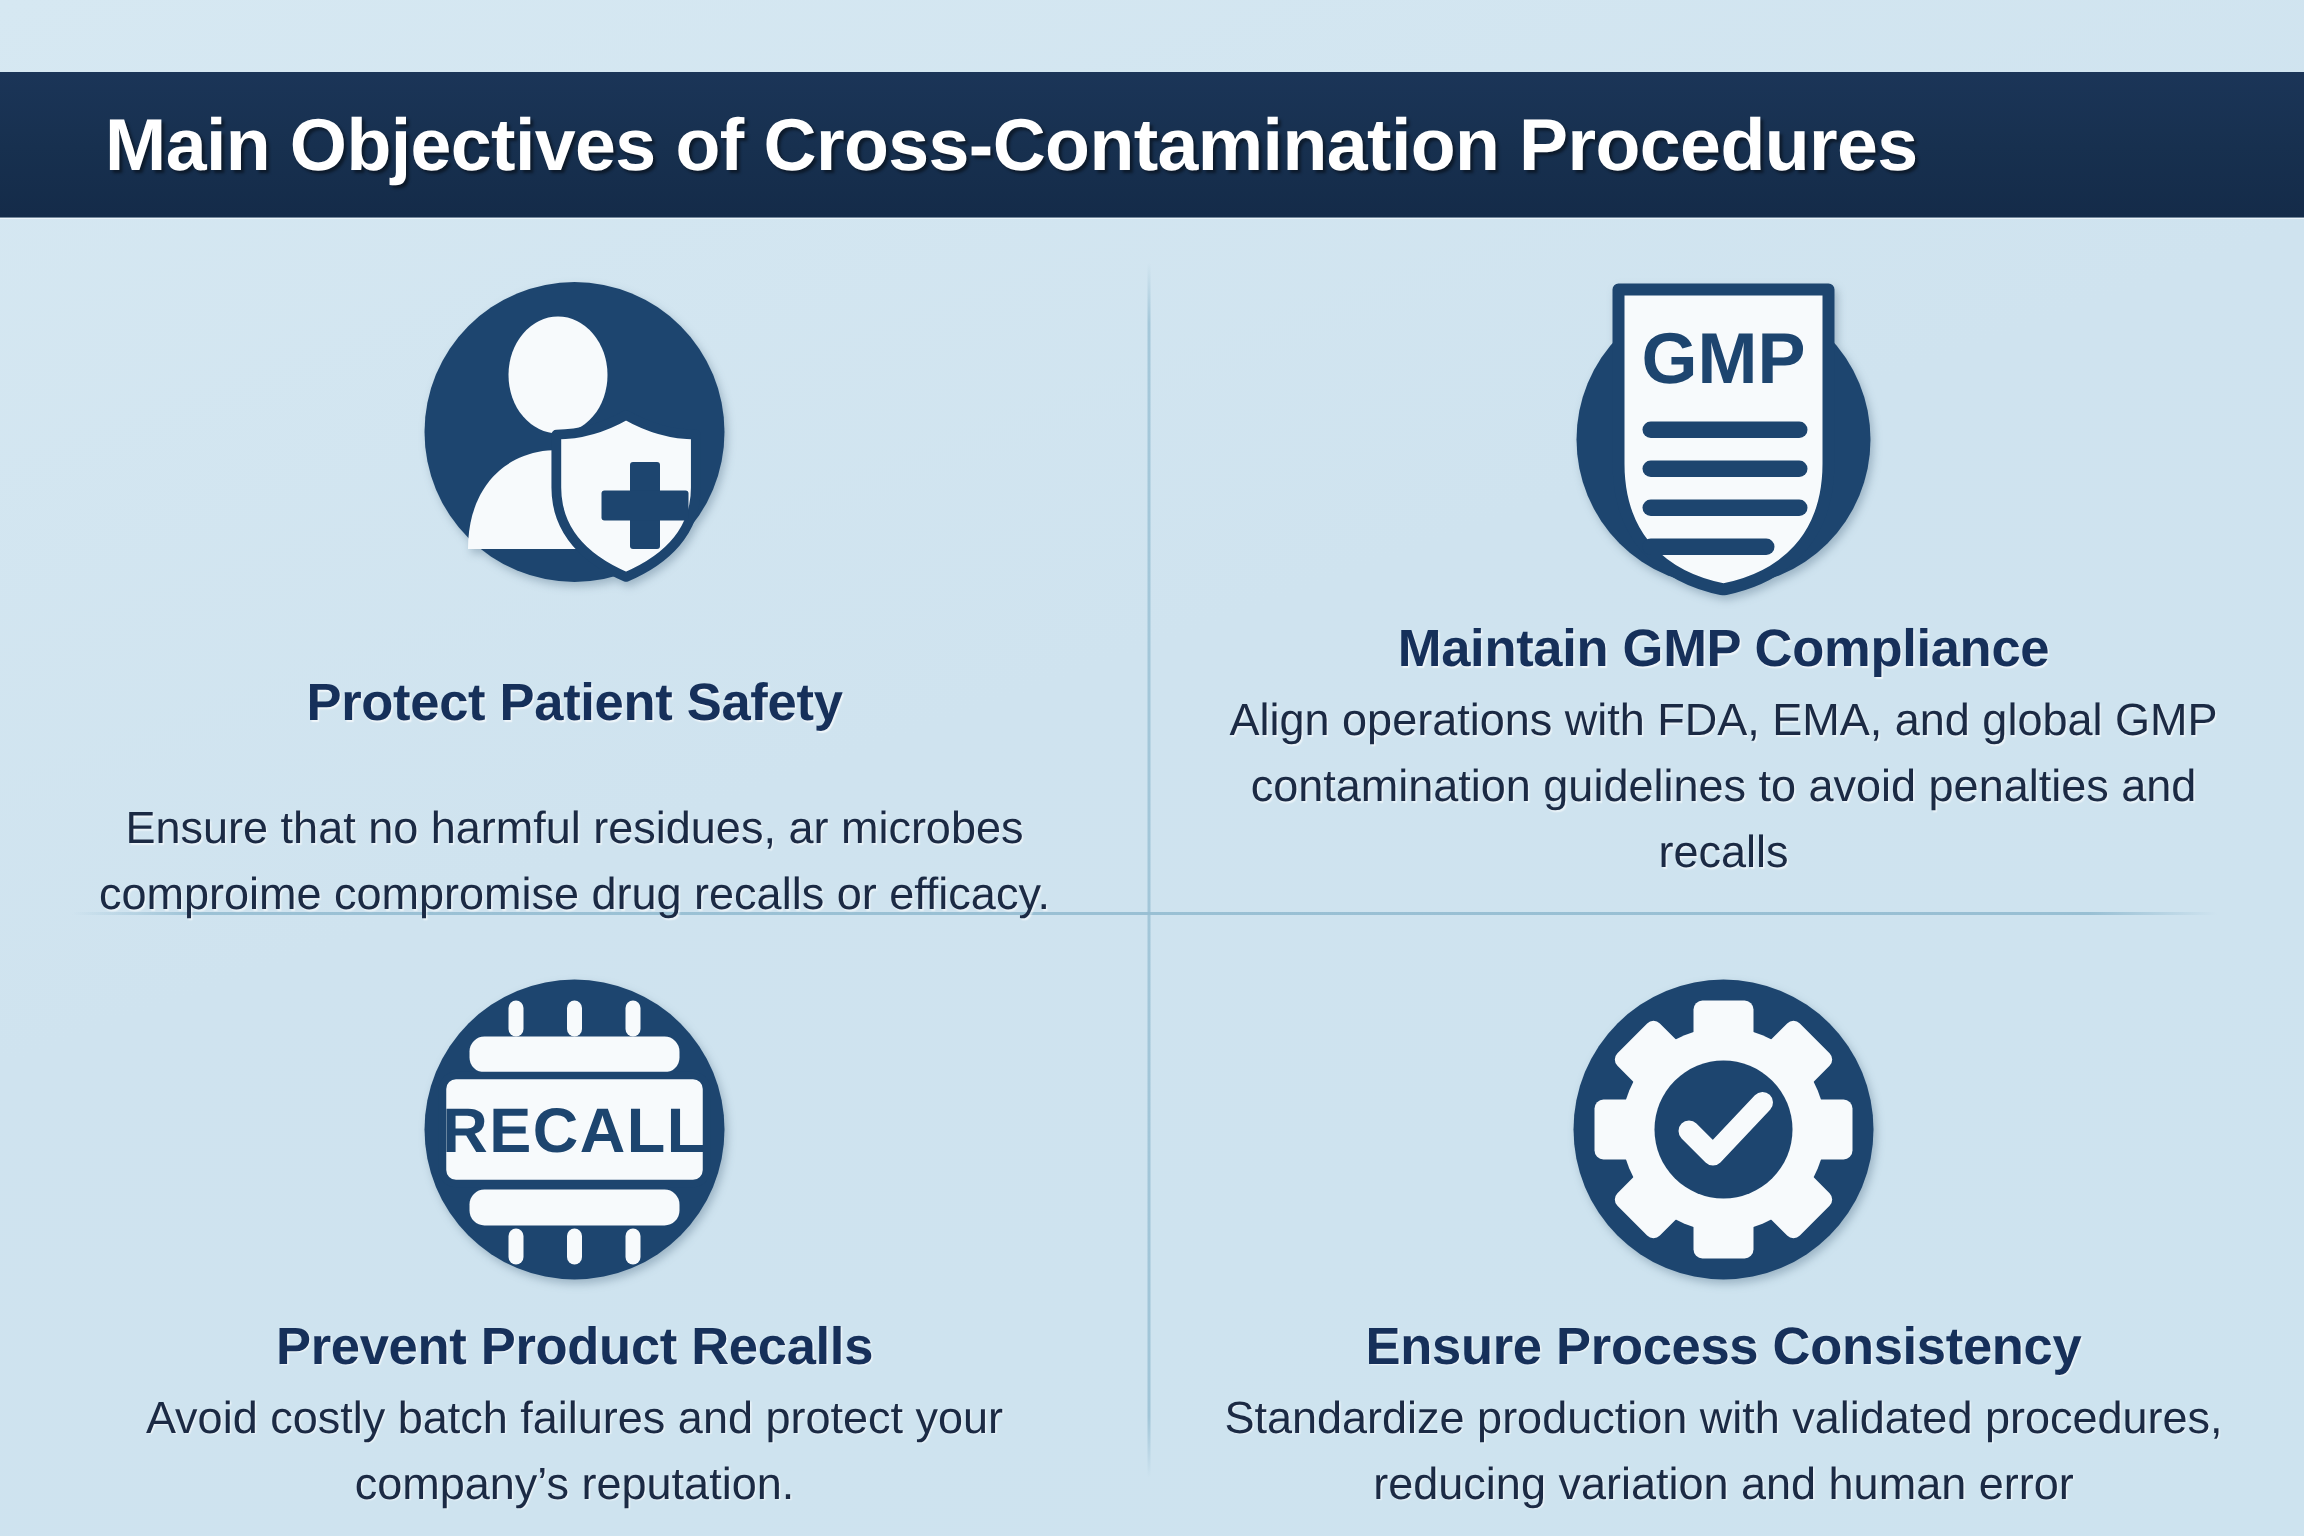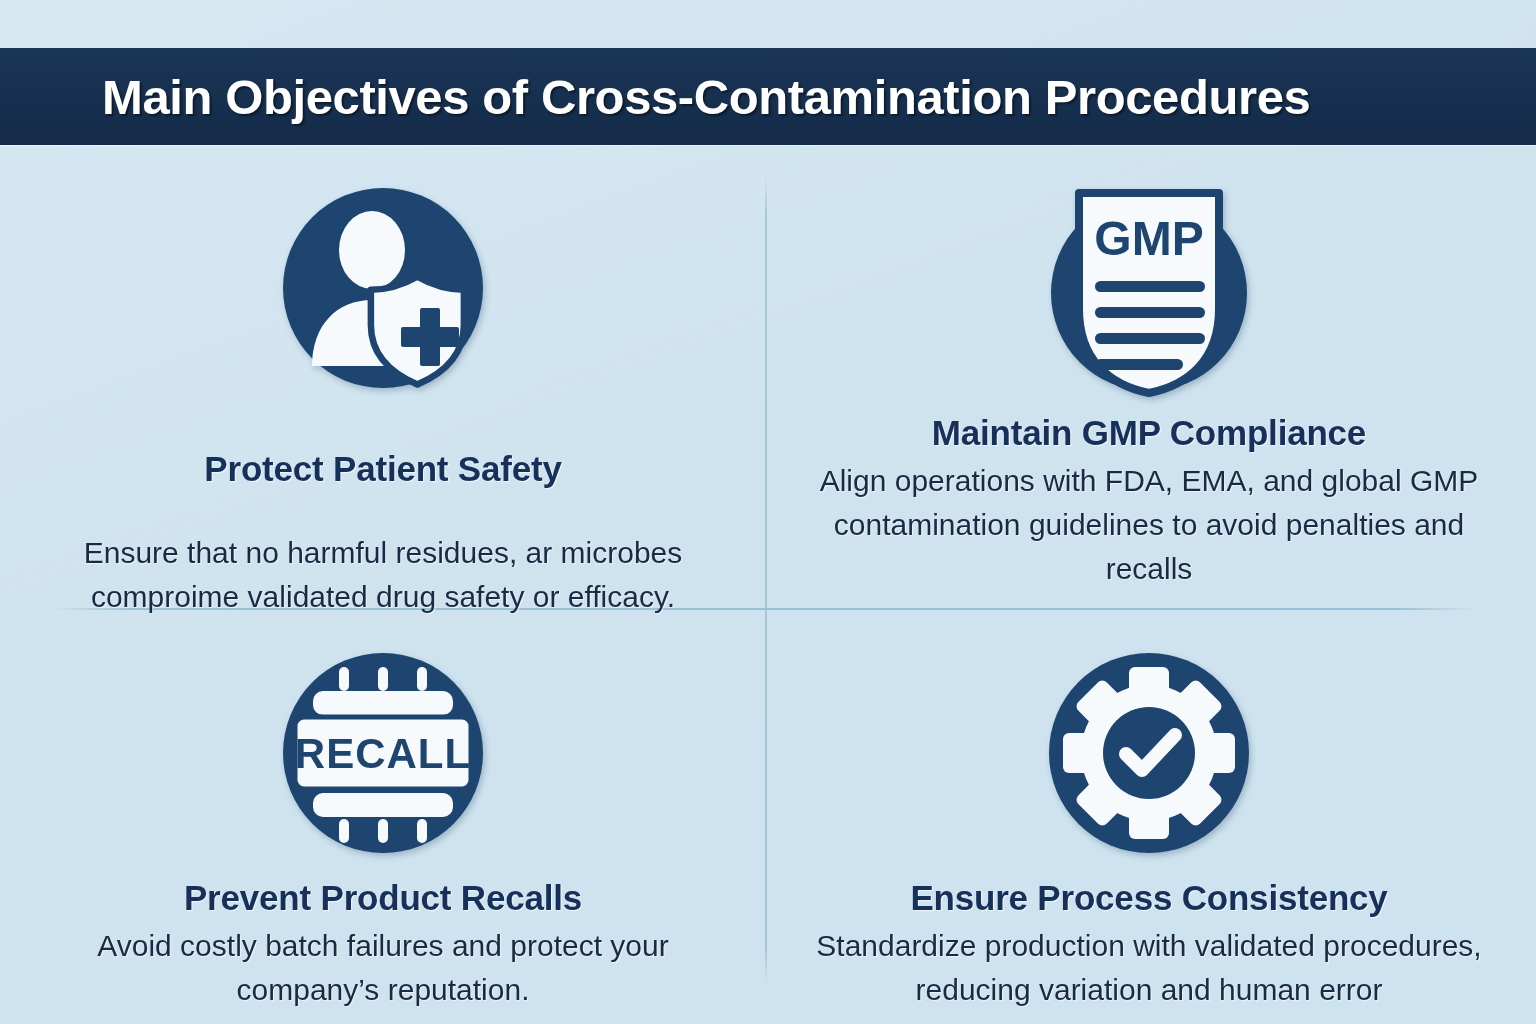--- a/index.html
+++ b/index.html
@@ -32,21 +32,21 @@
     width: 1536px;
     height: 97px;
     background: linear-gradient(180deg, #1b3558 0%, #17304f 52%, #142b49 100%);
     box-shadow: 0 1px 0 rgba(255,255,255,0.55);
     display: flex;
     align-items: center;
     overflow: hidden;
   }
 
   .header-title {
-    padding-left: 102px;
+    padding-left: 70px;
     color: #ffffff;
     font-size: 49px;
     font-weight: bold;
     letter-spacing: -0.4px;
     white-space: nowrap;
     text-shadow: 2px 2px 2px rgba(0,0,0,0.45);
   }
 
   
   .grid {
@@ -150,21 +150,21 @@
           <path d="M108 112 C126 112 144 106 158 98 C172 106 190 112 208 112
                    L208 150 C208 182 186 202 158 214 C130 202 108 182 108 150 Z" fill="#f7fafc" stroke="#1d456f" stroke-width="7" stroke-linejoin="round" transform="translate(-14,-2) scale(0.93) translate(8,6)"></path>
 
           <g transform="translate(0,0)">
             <rect x="143" y="126" width="20" height="58" rx="2" fill="#1d456f"></rect>
             <rect x="124" y="145" width="58" height="20" rx="2" fill="#1d456f"></rect>
           </g>
         </svg>
       </div>
       <div class="cell-title">Protect Patient Safety</div>
-      <div class="cell-body">Ensure that no harmful residues, ar microbes comproime validated drug safety or efficacy.</div>
+      <div class="cell-body">Ensure that no harmful residues, ar microbes comproime compromise drug recalls or efficacy.</div>
     </div>
 
     <div class="cell cell-bl">
       <div class="icon-wrap">
         <svg class="icon-svg" width="212" height="212" viewBox="0 0 212 212">
           <circle cx="106" cy="106" r="100" fill="#1d456f"></circle>
 
           <rect x="62" y="20" width="10" height="24" rx="5" fill="#f7fafc"></rect>
           <rect x="101" y="20" width="10" height="24" rx="5" fill="#f7fafc"></rect>
           <rect x="140" y="20" width="10" height="24" rx="5" fill="#f7fafc"></rect>

